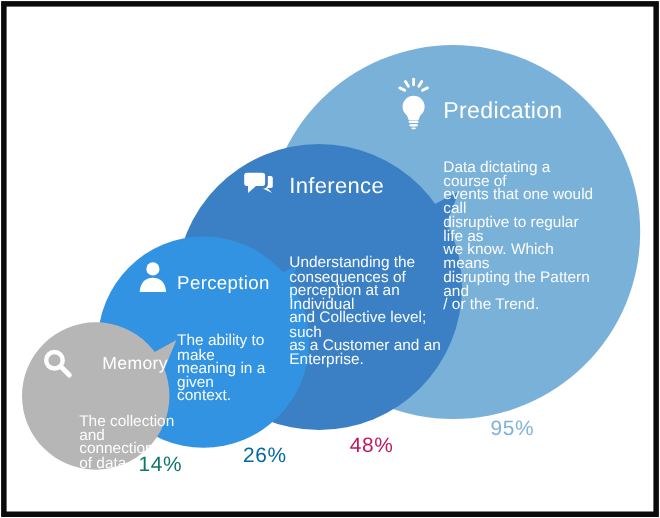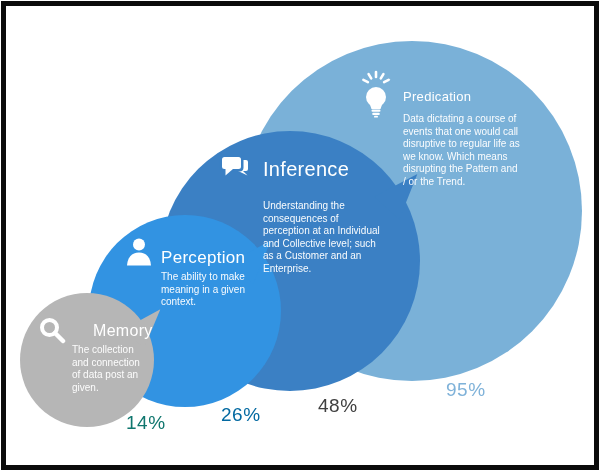--- a/index.html
+++ b/index.html
@@ -15,31 +15,31 @@
   .c-inference{left:160px;top:131px;width:260px;height:260px;z-index:2;}
   .t-inference{left:385px;top:168px;width:34px;height:46px;z-index:2;}
   .c-perception{left:89px;top:215px;width:192px;height:192px;z-index:3;}
   .t-perception{left:240px;top:235px;width:32px;height:44px;z-index:3;}
   .c-memory{left:20px;top:293px;width:134px;height:134px;z-index:4;}
   .t-memory{left:133px;top:304px;width:28px;height:40px;z-index:4;}
   
   .content{position:absolute;z-index:5;color:#fff;}
   .icon{position:absolute;z-index:5;}
   .title{font-size:16px;letter-spacing:.3px;color:#fff;white-space:nowrap;}
-  .desc{font-size:10px;line-height:12.5px;color:rgba(255,255,255,.97);white-space:pre-line;}
+  .desc{font-size:14px;line-height:12.5px;color:rgba(255,255,255,.97);white-space:pre-line;margin-top:32px;}
   .ti-memory{left:72px;top:322px;margin-left:21px;}
   .de-memory{left:72px;top:344px;width:90px;}
   .ic-memory{left:38px;top:316px;}
   .ti-perception{left:161px;top:248px;font-size:17px;}
   .de-perception{left:161px;top:271px;width:110px;}
   .ic-perception{left:123px;top:236px;}
   .ti-inference{left:263px;top:158px;font-size:20px;}
   .de-inference{left:263px;top:200px;width:140px;}
   .ic-inference{left:219px;top:154px;}
-  .ti-predication{left:403px;top:89px;font-size:13px;}
+  .ti-predication{left:403px;top:89px;font-size:21px;}
   .de-predication{left:403px;top:113px;width:140px;}
   .ic-predication{left:357px;top:70px;}
   .pct{position:absolute;z-index:6;font-size:19px;letter-spacing:.5px;}
   .p-memory{left:126px;top:412px;}
   .p-perception{left:221px;top:404px;}
   .p-inference{left:318px;top:395px;}
   .p-predication{left:446px;top:379px;}
 </style>
 </head>
 <body>
@@ -91,21 +91,21 @@
       <path d="M6.5 14 L6.5 21.5 L14.5 14.5 Z" fill="#fff"></path>
     </svg>
   </span>
   <div class="content title ti-inference">Inference</div>
   <div class="content desc de-inference">Understanding the
 consequences of
 perception at an Individual
 and Collective level; such
 as a Customer and an
 Enterprise.</div>
-  <div class="pct p-inference" style="color: #404040;">48%</div>
+  <div class="pct p-inference" style="color: #be185d;">48%</div>
 
   <span class="icon ic-predication">
     <svg width="38" height="50" viewBox="0 0 38 50">
       <g stroke="#fff" stroke-width="2.6" stroke-linecap="round">
         <line x1="10.9" y1="12.1" x2="6.4" y2="9.9"></line>
         <line x1="14.2" y1="8.4" x2="11.6" y2="4.1"></line>
         <line x1="19" y1="7" x2="19" y2="2"></line>
         <line x1="23.8" y1="8.4" x2="26.4" y2="4.1"></line>
         <line x1="27.1" y1="12.1" x2="31.6" y2="9.9"></line>
       </g>

